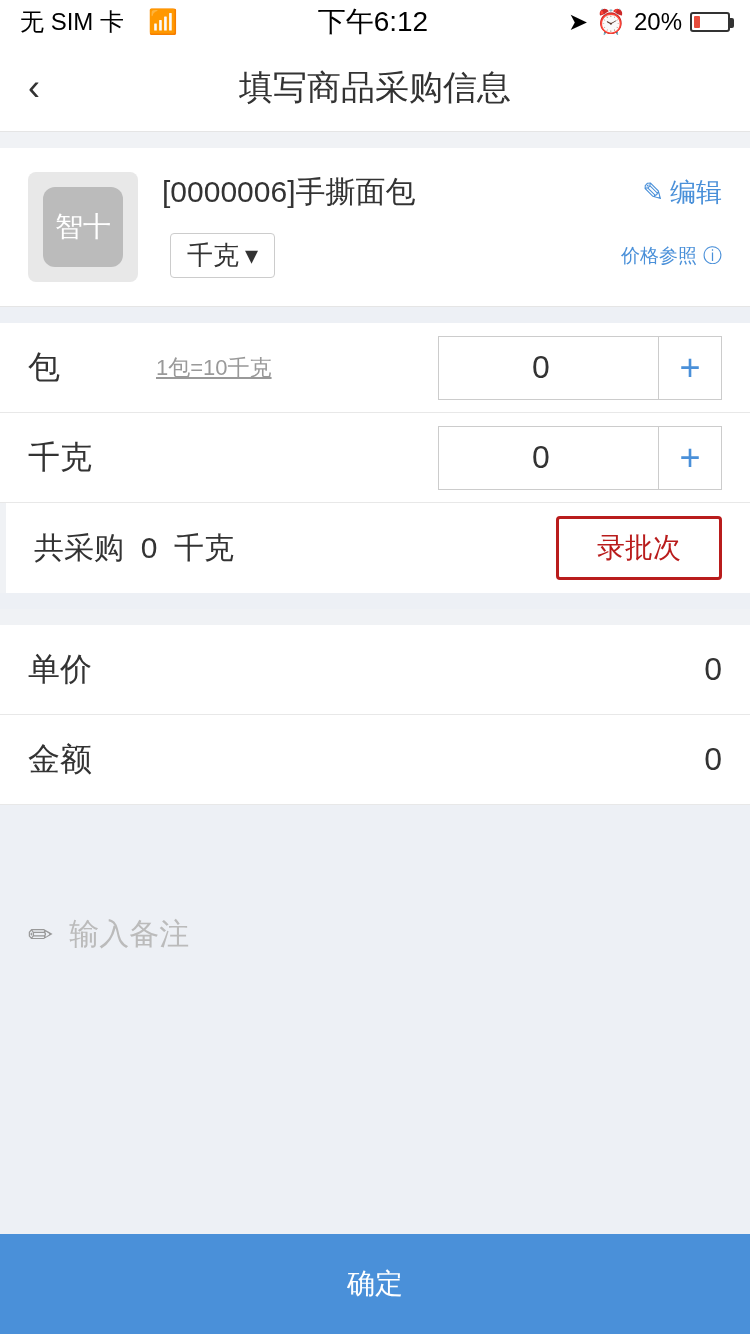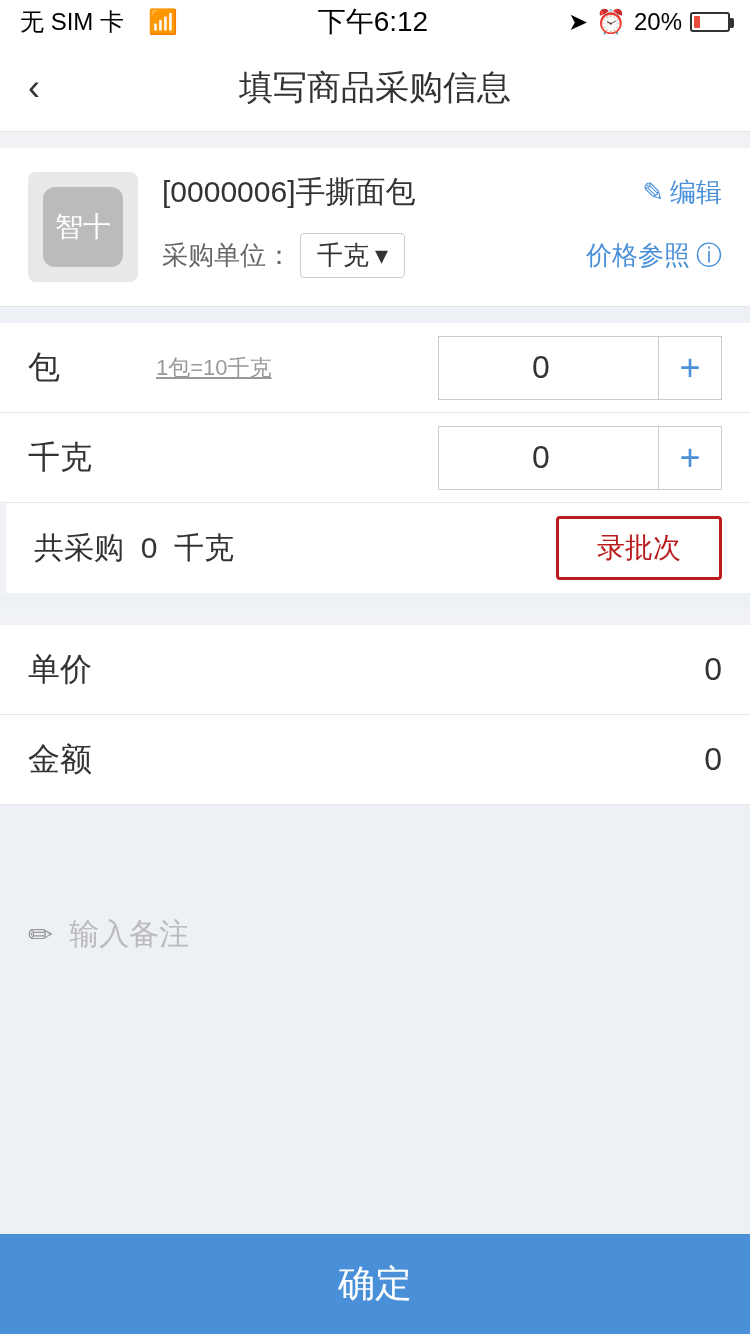--- a/index.html
+++ b/index.html
@@ -119,21 +119,21 @@
       color: #333;
       background: #fff;
       display: flex;
       align-items: center;
       gap: 6px;
       cursor: pointer;
       margin-left: 8px;
     }
     .price-ref {
       color: #4a90d9;
-      font-size: 26px;
+      font-size: 19px;
       display: flex;
       align-items: flex-start;
       gap: 6px;
       cursor: pointer;
     }
 
     
     .divider-block {
       width: 100%;
       height: 16px;
@@ -244,21 +244,21 @@
 
     
     .spacer { flex: 1; background: #edf0f5; }
 
     
     .confirm-btn {
       width: 100%;
       height: 100px;
       background: #4a90d9;
       color: #fff;
-      font-size: 37px;
+      font-size: 28px;
       border: none;
       cursor: pointer;
       display: flex;
       align-items: center;
       justify-content: center;
       flex-shrink: 0;
     }
   </style>
 </head>
 <body>
@@ -291,21 +291,20 @@
   <div class="product-info">
     <div class="product-name-row">
       <span class="product-name">[0000006]手撕面包</span>
       <span class="edit-btn">
         <span>✎</span>
         <span>编辑</span>
       </span>
     </div>
     <div class="purchase-unit-row">
       <div style="display:flex;align-items:center;">
-        <span class="purchase-unit-label">采购单位：</span>
         <div class="unit-select">
           <span>千克</span>
           <span>▾</span>
         </div>
       </div>
       <span class="price-ref">
         <span>价格参照</span>
         <span>ⓘ</span>
       </span>
     </div>

